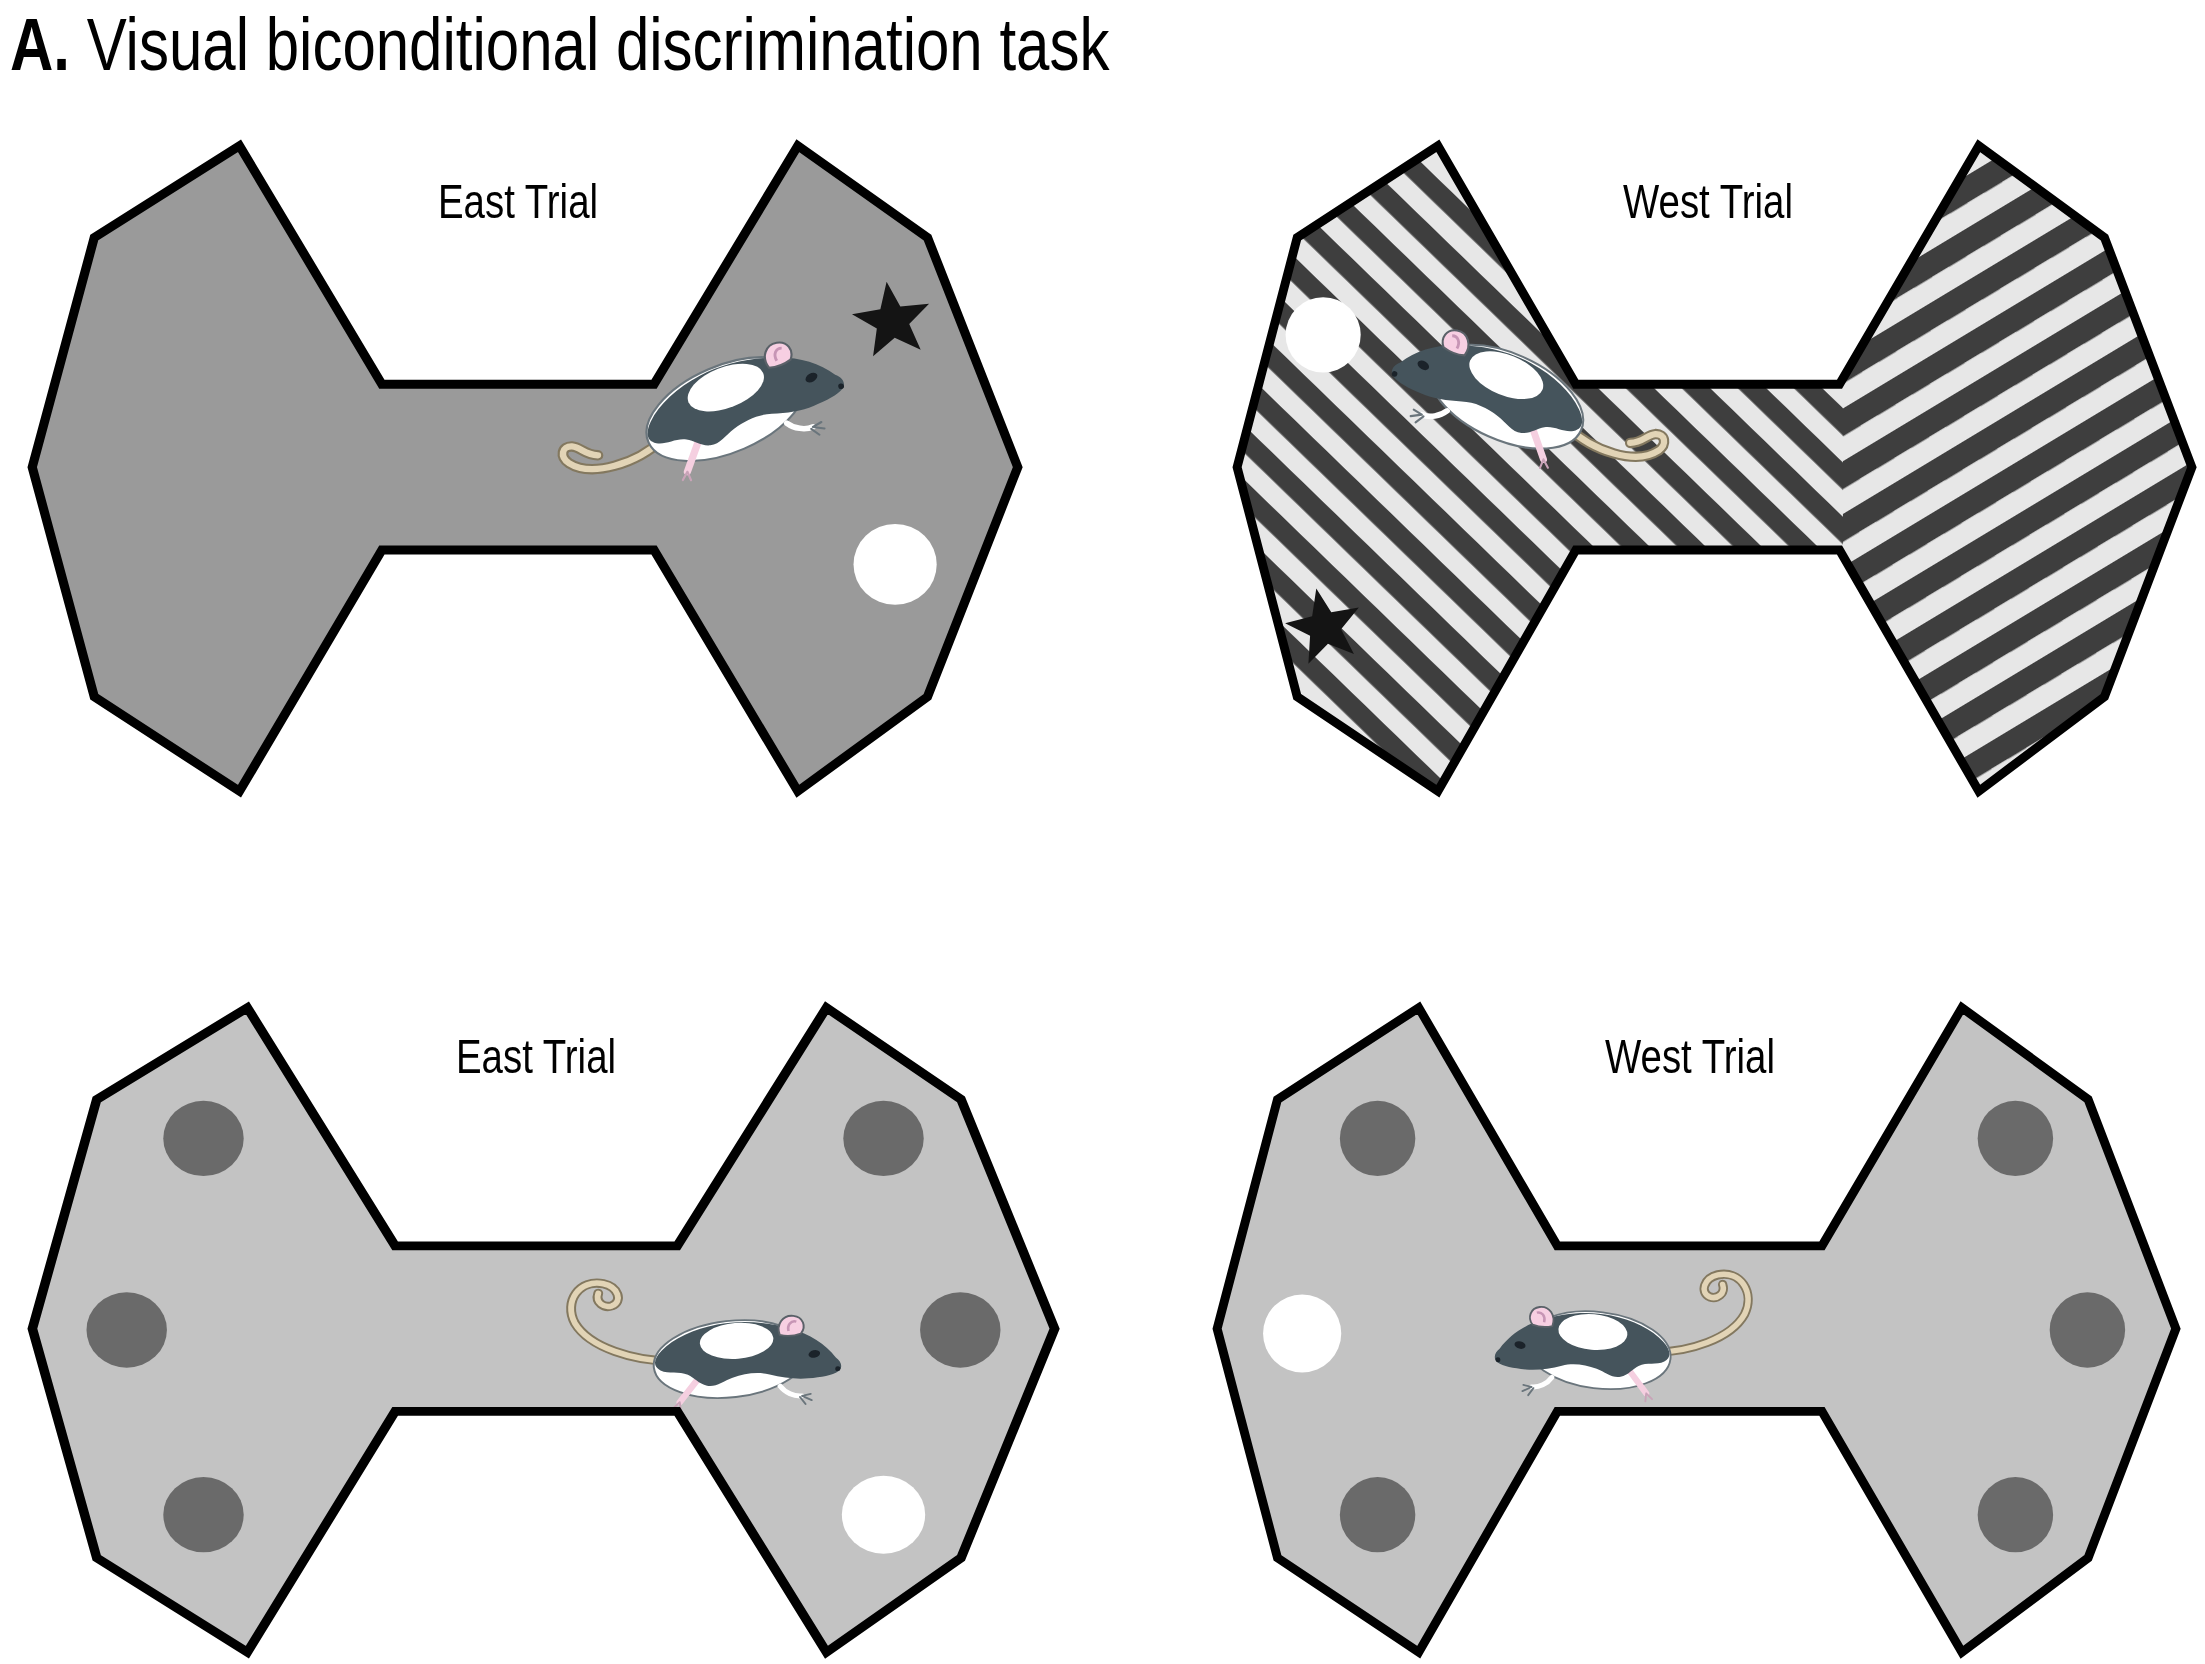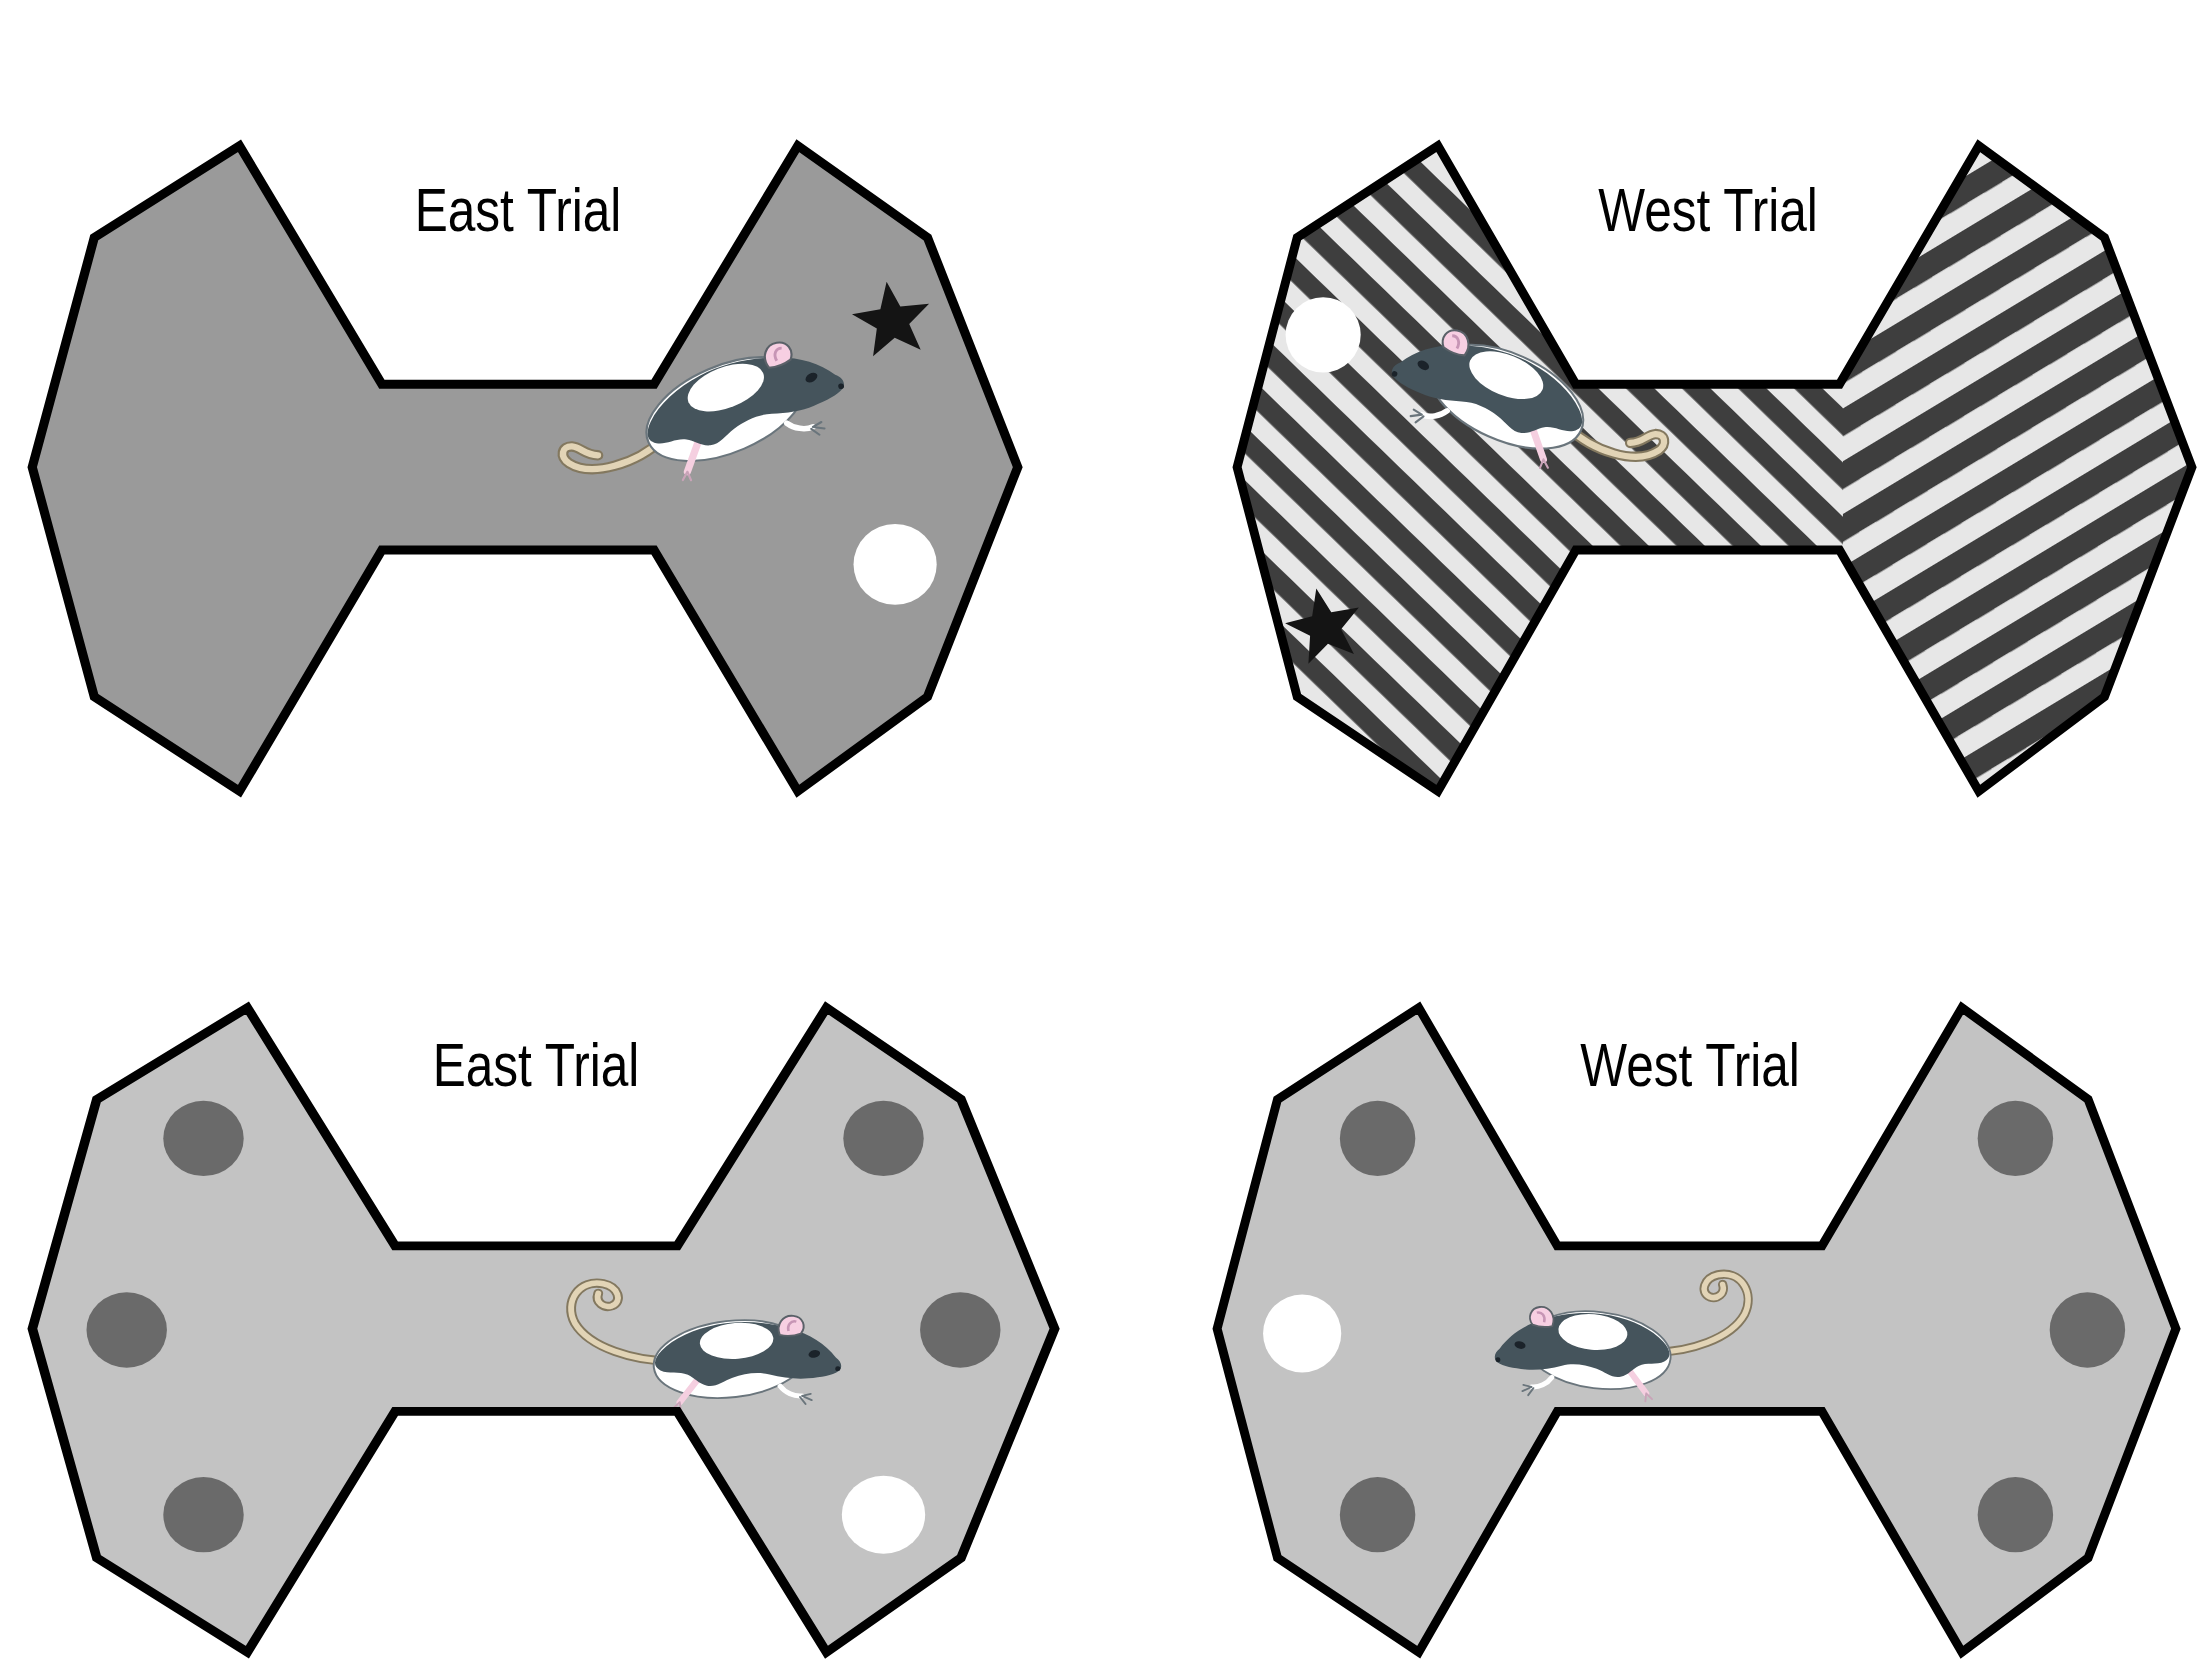--- a/index.html
+++ b/index.html
@@ -10,21 +10,21 @@
   .panel-title b{font-weight:bold;}
   #panel-a-title{left:10.3px;top:2.9px;}
   #panel-b-title{left:10.3px;top:910px;}
   .arena{position:absolute;}
   .arena svg{position:absolute;left:0;top:0;width:100%;height:100%;overflow:visible;}
   #arena-a-east{left:28px;top:143px;width:994px;height:651px;}
   #arena-a-west{left:1233px;top:143px;width:963px;height:651px;}
   #arena-b-east{left:28px;top:1005px;width:1031px;height:650px;}
   #arena-b-west{left:1213px;top:1005px;width:967px;height:650px;}
   .trial-label{position:absolute;left:49.3%;transform:translateX(-50%);
-               font-size:62px;line-height:1.05;white-space:nowrap;}
+               font-size:48px;line-height:1.05;white-space:nowrap;}
   .trial-label .squeeze{display:inline-block;transform:scaleX(0.80);transform-origin:50% 50%;}
   .arena-a .trial-label{top:34px;}
   .arena-b .trial-label{top:26.5px;}
   .hidden-defs{position:absolute;width:0;height:0;}
 </style>
 </head>
 <body>
 
 <div class="page">
 
@@ -55,20 +55,24 @@
         <path d="M317,99 C310,82 320,66 336,67 C351,68 357,83 349,95 C340,99 328,101 317,99 Z" fill="#f7cfe2" stroke="#5a6168" stroke-width="3"></path>
         <path d="M330,92 C327,82 333,74 341,76" fill="none" stroke="#c795b5" stroke-width="4"></path>
         <ellipse cx="371" cy="127" rx="9" ry="6" fill="#1b232a" transform="rotate(-18 371 127)"></ellipse>
         <circle cx="408" cy="149" r="4" fill="#1b232a"></circle>
         <path d="M322,182 C330,192 344,198 356,196" fill="none" stroke="#ffffff" stroke-width="8" stroke-linecap="round"></path>
         <path d="M356,196 l15,6 M356,196 l13,-4 M353,198 l9,11" fill="none" stroke="#6a757c" stroke-width="3" stroke-linecap="round"></path>
       </g>
     </defs>
   </svg>
 
+  <div class="panel-title" id="panel-a-title">
+    <span class="squeeze"><b>A.</b>
+    <span>Visual biconditional discrimination task</span></span>
+  </div>
 
   <div class="arena arena-a" id="arena-a-east">
     <svg viewBox="0 0 1410 950" preserveAspectRatio="none">
       <polygon class="arena-base" fill="#9a9a9a" points="300,4 502,352 888,352 1092,4 1276,138 1404,473 1276,808 1092,946 888,594 502,594 300,946 94,808 6,473 94,138"></polygon>
       <g class="decor-layer">
           <path d="M0.0,-58.0L14.3,-19.7L55.2,-17.9L23.2,7.5L34.1,46.9L0.0,24.4L-34.1,46.9L-23.2,7.5L-55.2,-17.9L-14.3,-19.7Z" transform="translate(1226 260) rotate(-8)" fill="#141414"></path>
           <circle cx="1230" cy="615" r="59" fill="#ffffff"></circle>
         </g>
       <g class="rat-layer">
           <g transform="translate(975 390) rotate(-14) scale(1.02) translate(-230 -140)">

